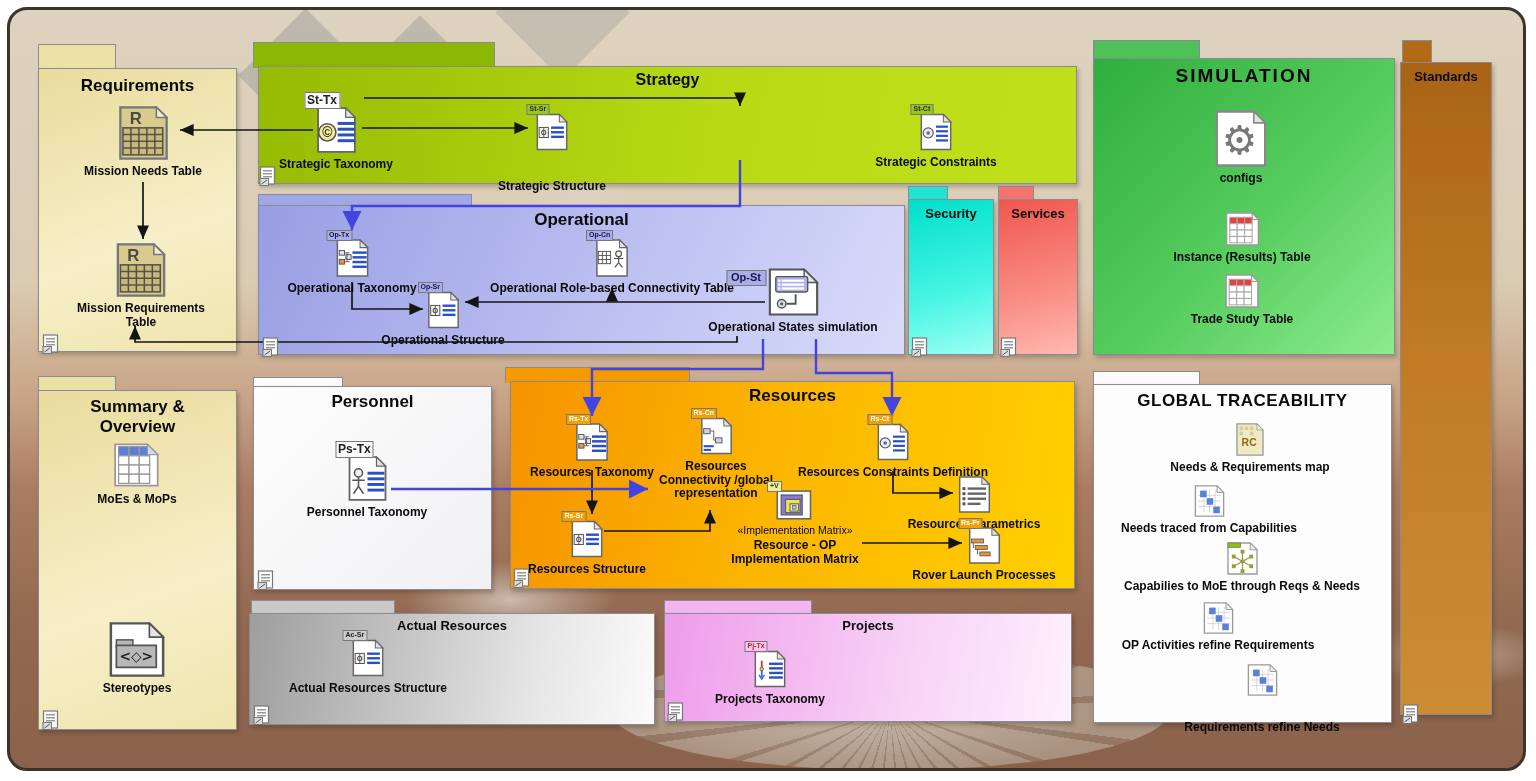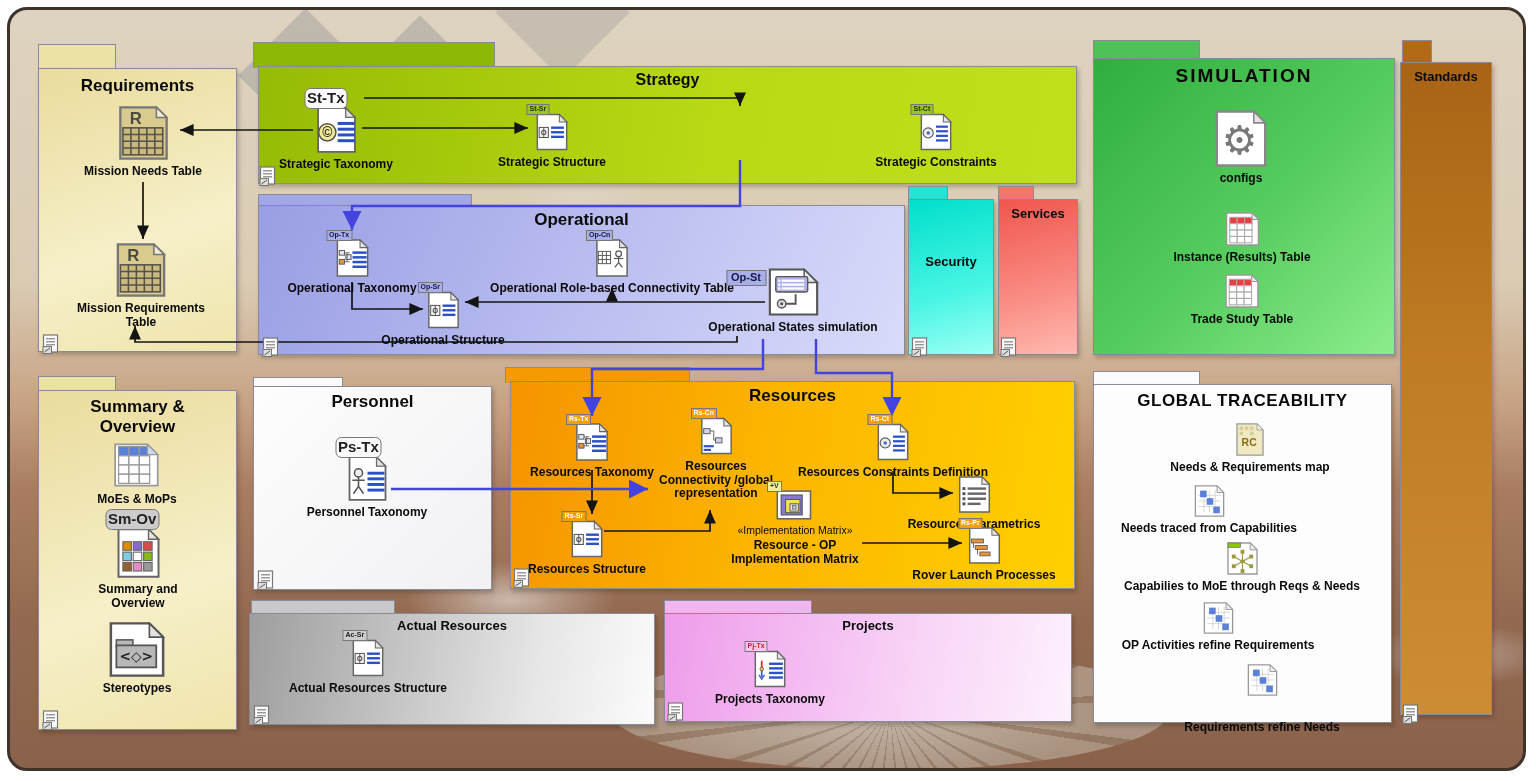--- a/index.html
+++ b/index.html
@@ -23,21 +23,21 @@
   
   #wires{position:absolute;left:0;top:0;z-index:4;pointer-events:none;}
   
   .it{position:absolute;transform:translateX(-50%);display:flex;flex-direction:column;align-items:center;
       font-weight:bold;font-size:12px;color:#0a0a0a;text-align:center;line-height:1.12;z-index:5;}
   .it .lbl{margin-top:2px;}
   .iw{position:relative;display:inline-block;}
   .tag{position:absolute;left:-9px;bottom:calc(100% - 2px);font-size:7px;font-weight:bold;line-height:1.25;
        padding:0 2px;border:1px solid #777;white-space:nowrap;z-index:6;}
   .tag-white{background:#fafafa;color:#222;}
-  .tag-md{font-size:15px;border-radius:6px;}
+  .tag-md{font-size:12px;}
   .tag-green{background:#9cc41e;color:#1e3200;}
   .tag-peri{background:#a9aee9;color:#15154a;}
   .tag-orange{background:#f59f00;color:#fff;}
   .tag-gray{background:#cccccc;color:#222;}
   .tag-pink{background:#f8c6f3;color:#c42020;}
   .tag-yellow{background:#f0ee96;color:#333;}
   .tagL{left:auto;right:calc(100% + 1px);bottom:auto;top:2px;font-size:11px;padding:0 4px;}
   .stereo{font-weight:normal;font-size:10.5px;margin-top:1px;}
   .corner{position:absolute;z-index:6;}
 </style>
@@ -62,21 +62,21 @@
     <div class="ptitle" style="top:4px;font-size:16px;">Strategy</div>
   </div>
 
   <div class="tab" style="left:258px;top:194px;width:214px;height:12px;background:#a2a7e6;"></div>
   <div class="pkg" style="left:258px;top:205px;width:647px;height:150px;background:linear-gradient(115deg,#999ee4,#c6c9f4 70%,#d9dbfa);">
     <div class="ptitle" style="top:4px;font-size:17px;">Operational</div>
   </div>
 
   <div class="tab" style="left:908px;top:186px;width:40px;height:14px;background:#21e4d2;"></div>
   <div class="pkg" style="left:908px;top:199px;width:86px;height:156px;background:linear-gradient(165deg,#00dfcb,#49f5e4 60%,#9cfff4);">
-    <div class="ptitle" style="top:6px;font-size:13px;margin-top:48px;">Security</div>
+    <div class="ptitle" style="top:6px;font-size:13px;">Security</div>
   </div>
 
   <div class="tab" style="left:998px;top:186px;width:36px;height:14px;background:#f4756d;"></div>
   <div class="pkg" style="left:998px;top:199px;width:80px;height:156px;background:linear-gradient(165deg,#f1564e,#f98d84 60%,#ffb9b0);">
     <div class="ptitle" style="top:6px;font-size:13px;">Services</div>
   </div>
 
   <div class="tab" style="left:1093px;top:40px;width:107px;height:20px;background:#4fc159;"></div>
   <div class="pkg" style="left:1093px;top:58px;width:302px;height:297px;background:linear-gradient(135deg,#2fae3e,#57cd5f 55%,#8cec8c);">
     <div class="ptitle" style="top:6px;font-size:19px;letter-spacing:2px;">SIMULATION</div>
@@ -200,21 +200,21 @@
             <g fill="#2a50c8">
               <rect x="19" y="13" width="15" height="2.6"></rect>
               <rect x="19" y="18" width="15" height="2.6"></rect>
               <rect x="19" y="23" width="15" height="2.6"></rect>
               <rect x="19" y="28" width="15" height="2.6"></rect>
             </g>
           </svg></div>
       </div>
     <div class="lbl">Strategic Taxonomy</div>
   </div>
-  <div class="it" style="left:552px;top:113px;width:165px;">
+  <div class="it" style="left:552px;top:113px;width:165px;gap:24px;">
     <div class="iw">
         <span class="tag tag-green">St-Sr</span>
       <div><svg width="33" height="38" viewBox="0 0 36 40">
             <path d="M2 1h24l8 8v30H2z" fill="#fff" stroke="#666" stroke-width="1.6"></path>
             <path d="M26 1v8h8z" fill="#e4e4e4" stroke="#666" stroke-width="1.1"></path>
             <rect x="4" y="15" width="10" height="11" fill="#f3f3f3" stroke="#555" stroke-width="1.1"></rect>
             <line x1="9" y1="15" x2="9" y2="26" stroke="#555"></line>
             <circle cx="9" cy="20.5" r="2.3" fill="none" stroke="#555" stroke-width="1.1"></circle>
             <g fill="#2a50c8">
               <rect x="17" y="14" width="14" height="2.6"></rect>
@@ -404,39 +404,20 @@
               <rect x="13" y="20" width="9" height="8" fill="#fff"></rect>
               <rect x="22" y="20" width="9" height="8" fill="#fff"></rect>
               <rect x="4" y="28" width="9" height="8" fill="#fff"></rect>
               <rect x="13" y="28" width="9" height="8" fill="#fff"></rect>
               <rect x="22" y="28" width="9" height="8" fill="#fff"></rect>
             </g>
           </svg></div>
       </div>
     <div class="lbl">MoEs &amp; MoPs</div>
   </div>
-  <div class="it" style="left:138px;top:528px;width:115px;">
-    <div class="iw">
-        <span class="tag tag-gray tag-md">Sm-Ov</span>
-      <div><svg width="48" height="50" viewBox="0 0 36 40">
-            <path d="M2 1h24l8 8v30H2z" fill="#fff" stroke="#666" stroke-width="1.6"></path>
-            <path d="M26 1v8h8z" fill="#e4e4e4" stroke="#666" stroke-width="1.1"></path>
-            <rect x="5.5" y="11" width="6.8" height="6.8" fill="#e08a00" stroke="#666" stroke-width="0.9"></rect>
-            <rect x="13.8" y="11" width="6.8" height="6.8" fill="#8a68cc" stroke="#666" stroke-width="0.9"></rect>
-            <rect x="22.1" y="11" width="6.8" height="6.8" fill="#e04848" stroke="#666" stroke-width="0.9"></rect>
-            <rect x="5.5" y="19.3" width="6.8" height="6.8" fill="#7ecbe2" stroke="#666" stroke-width="0.9"></rect>
-            <rect x="13.8" y="19.3" width="6.8" height="6.8" fill="#ffffff" stroke="#666" stroke-width="0.9"></rect>
-            <rect x="22.1" y="19.3" width="6.8" height="6.8" fill="#86ba12" stroke="#666" stroke-width="0.9"></rect>
-            <rect x="5.5" y="27.6" width="6.8" height="6.8" fill="#93602f" stroke="#666" stroke-width="0.9"></rect>
-            <rect x="13.8" y="27.6" width="6.8" height="6.8" fill="#e88ac8" stroke="#666" stroke-width="0.9"></rect>
-            <rect x="22.1" y="27.6" width="6.8" height="6.8" fill="#9a9a9a" stroke="#666" stroke-width="0.9"></rect>
-          </svg></div>
-      </div>
-    <div class="lbl">Summary and Overview</div>
-  </div>
   <div class="it" style="left:137px;top:622px;width:140px;">
     <div class="iw">
         <div><svg width="58" height="55" viewBox="0 0 42 40">
             <path d="M2 1h28l10 10v28H2z" fill="#fff" stroke="#555" stroke-width="1.8"></path>
             <path d="M30 1v10h10z" fill="#e4e4e4" stroke="#555" stroke-width="1.2"></path>
             <rect x="6" y="13" width="12" height="5" fill="#b8b8b8" stroke="#555" stroke-width="1.1"></rect>
             <rect x="6" y="17" width="29" height="16" fill="#b8b8b8" stroke="#555" stroke-width="1.3"></rect>
             <text x="20.5" y="28.5" font-size="10" font-weight="bold" text-anchor="middle" fill="#222" font-family="DejaVu Sans,sans-serif">&lt;◇&gt;</text>
           </svg></div>
       </div>

